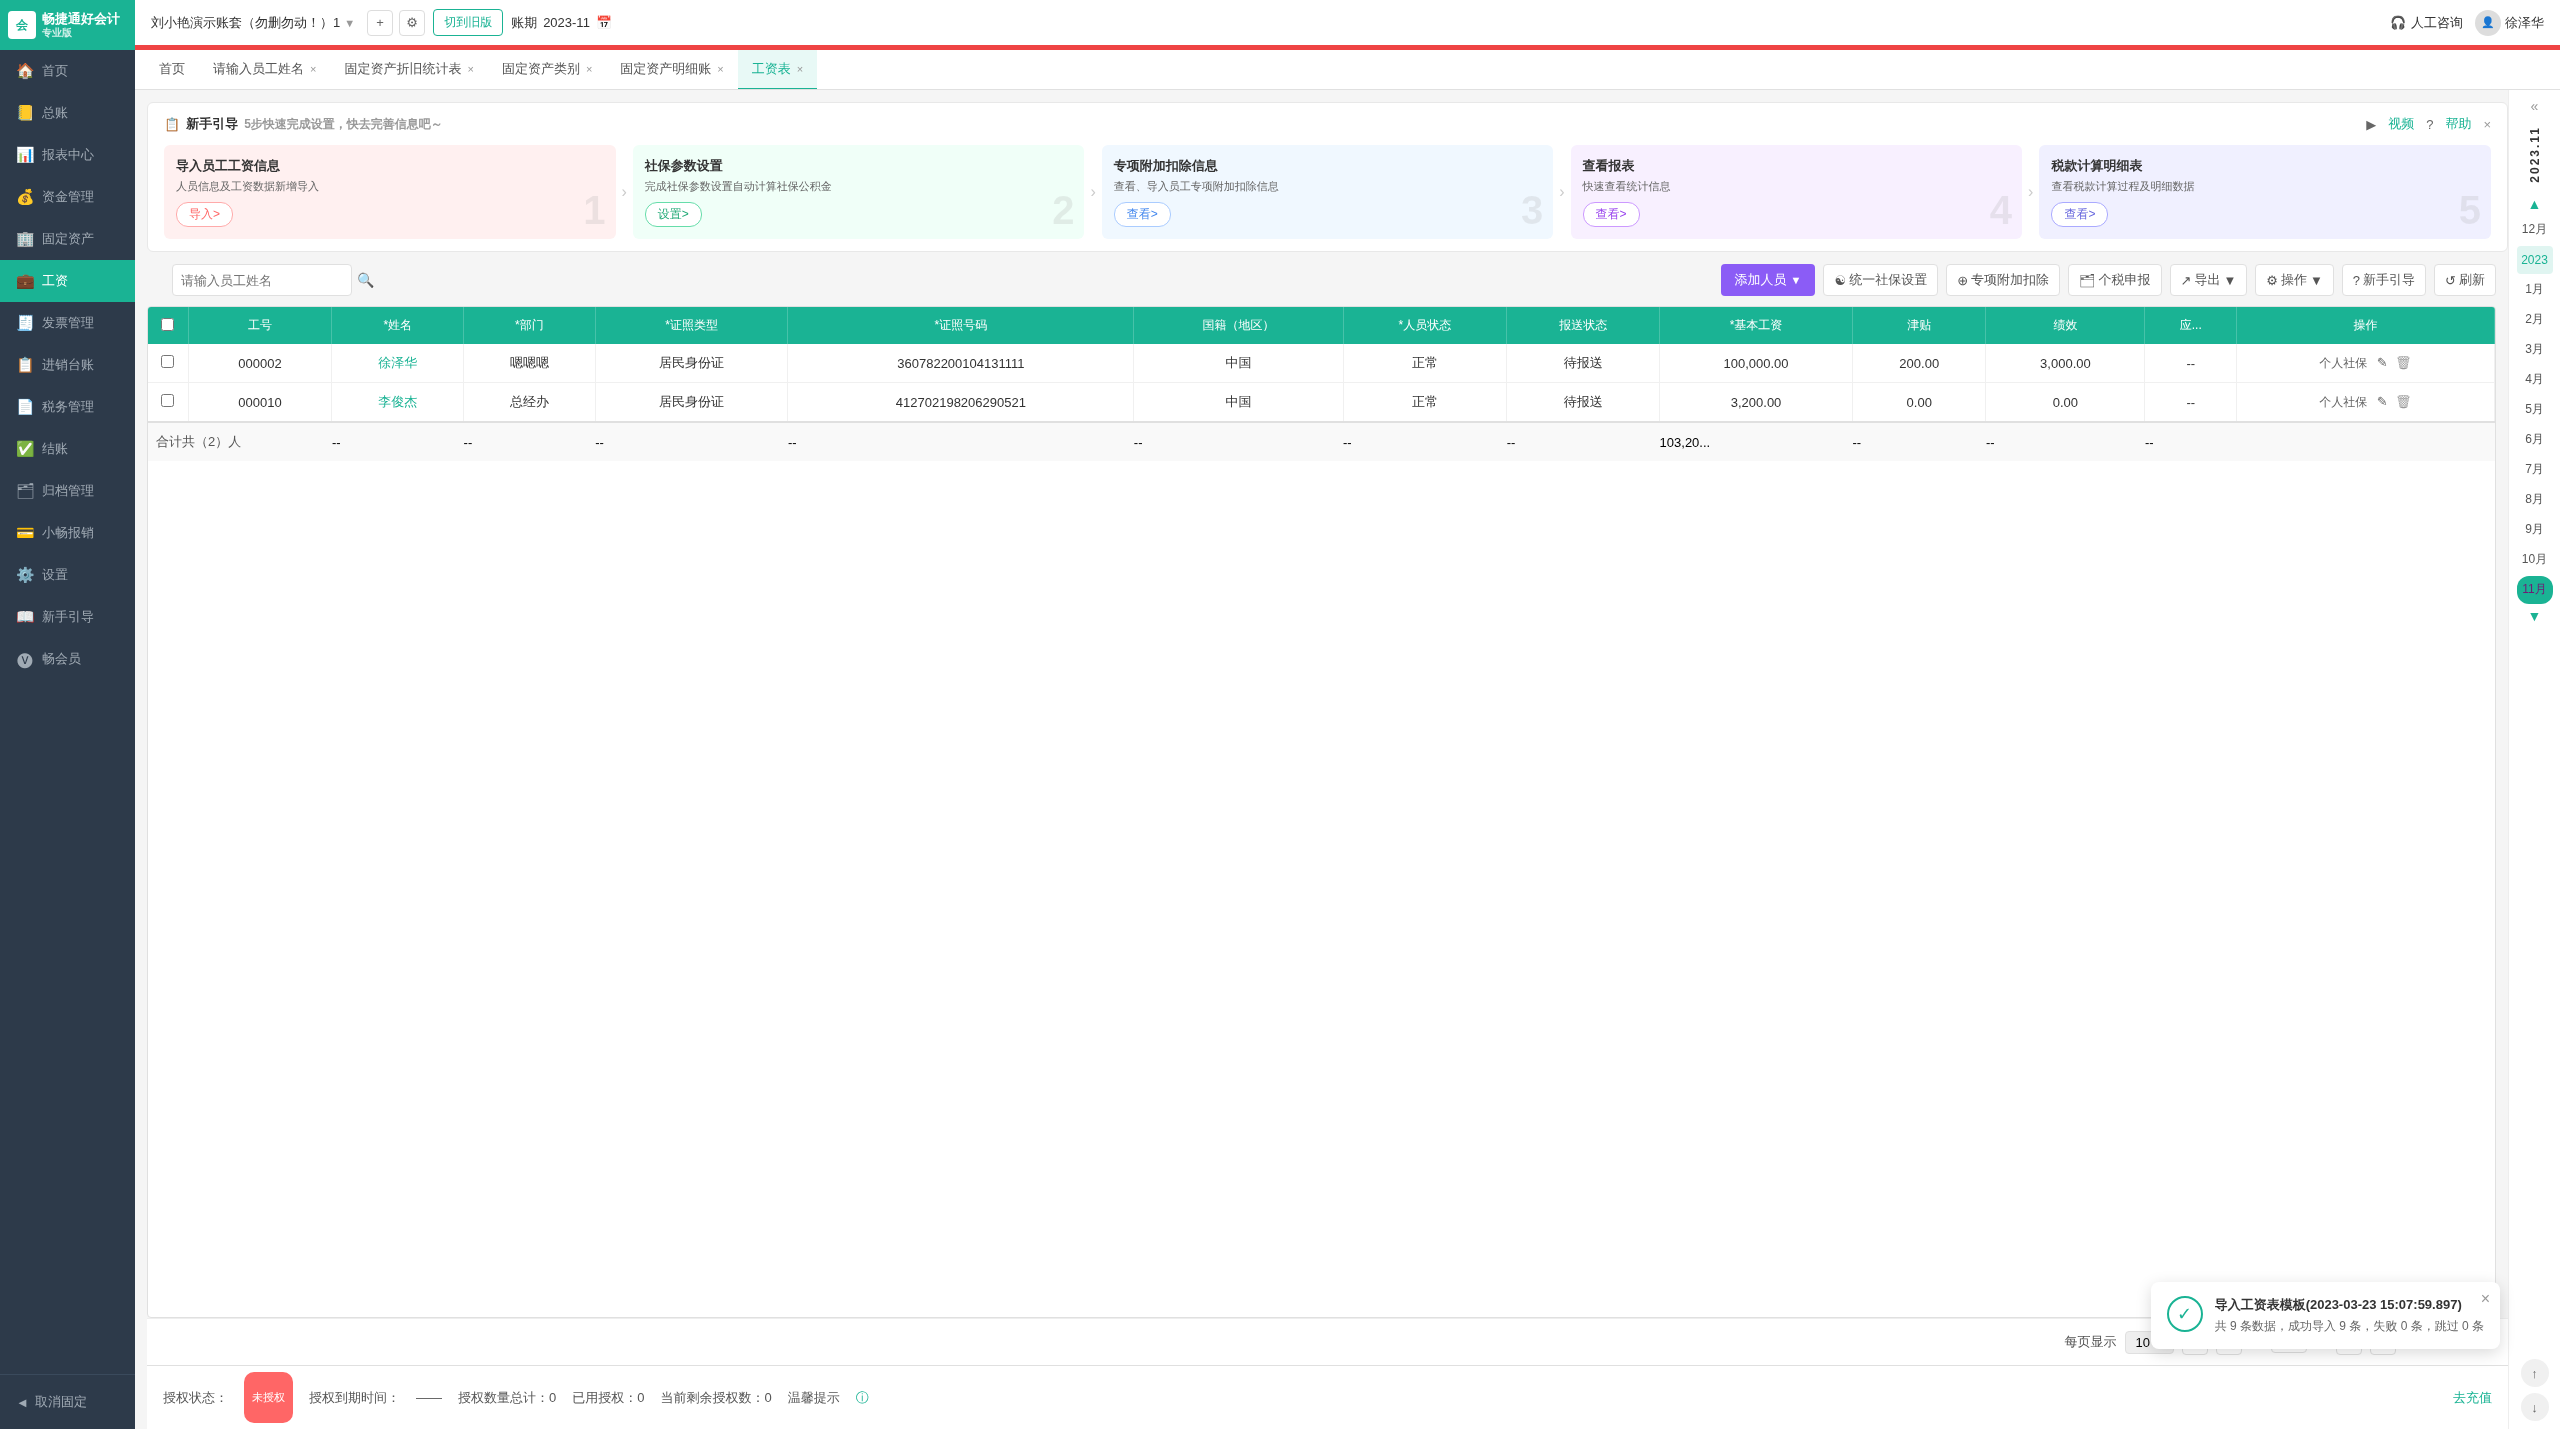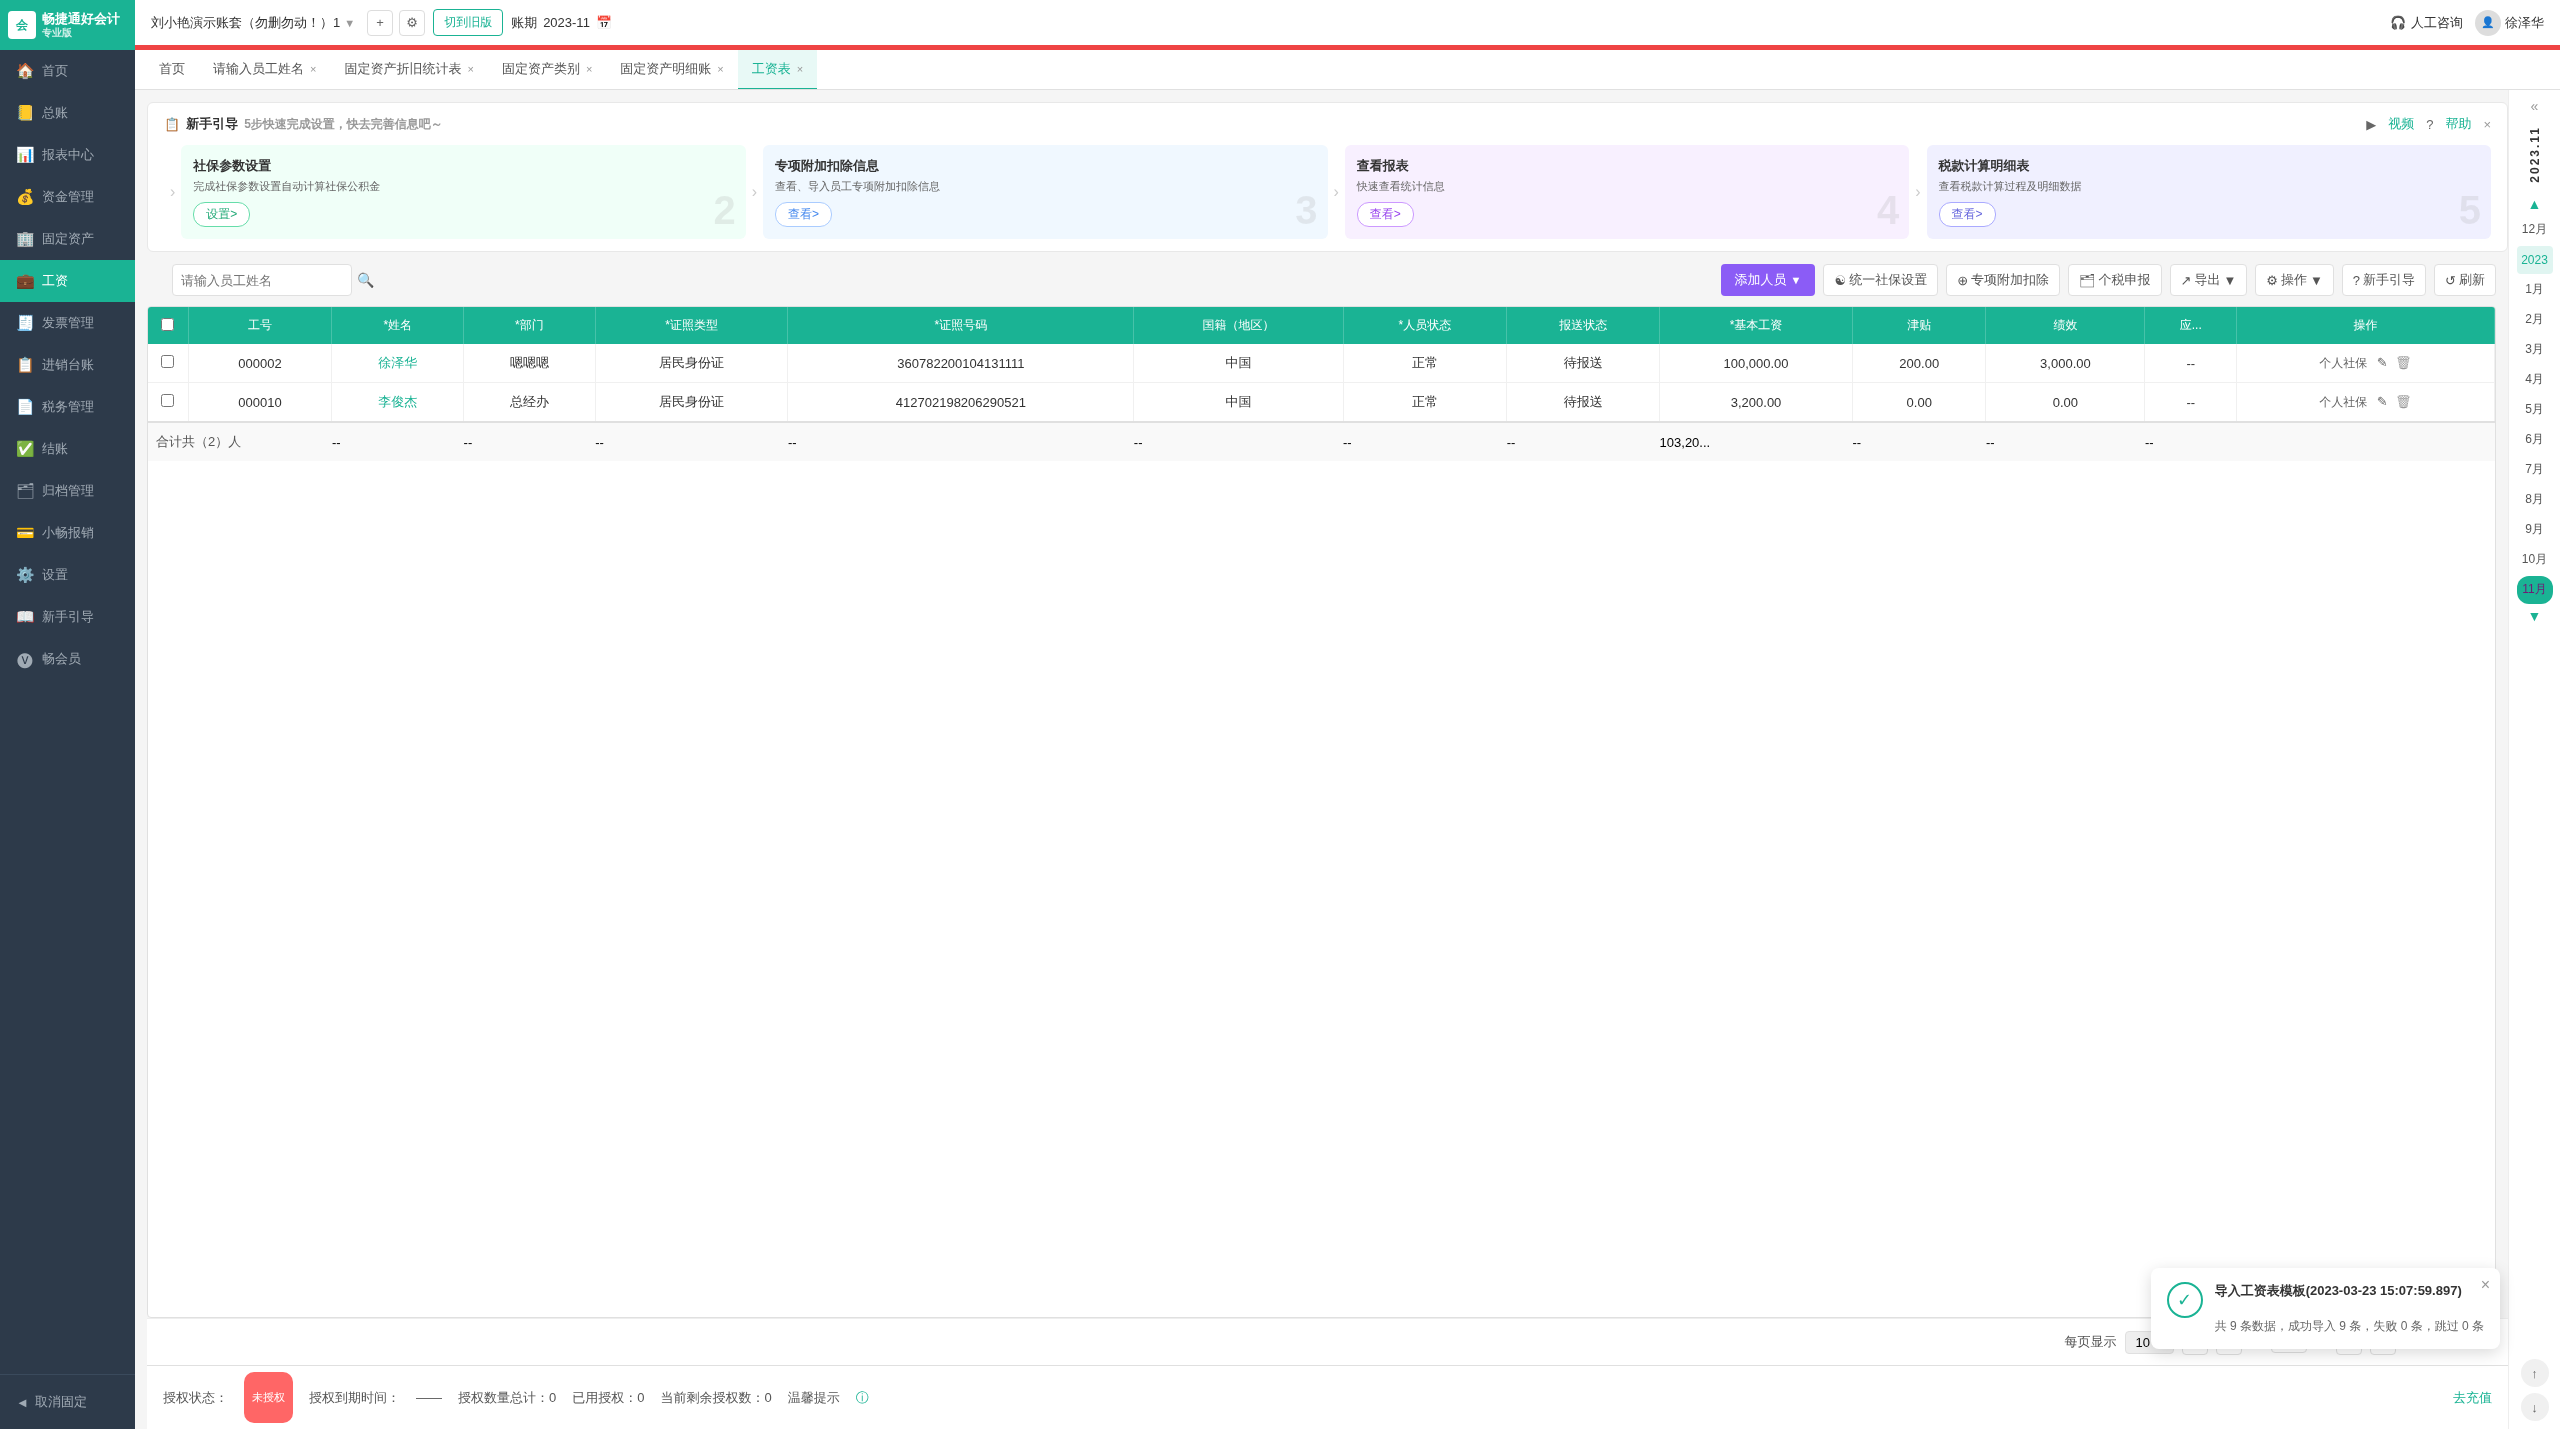--- a/index.html
+++ b/index.html
@@ -383,21 +383,21 @@
     }
     .toast-icon {
       width: 36px; height: 36px;
       border-radius: 50%;
       border: 2px solid #1ab394;
       display: flex; align-items: center; justify-content: center;
       color: #1ab394;
       font-size: 18px;
       flex-shrink: 0;
     }
-    .toast-content .toast-title { font-size: 13px; font-weight: bold; color: #333; margin-bottom: 18px; }
+    .toast-content .toast-title { font-size: 13px; font-weight: bold; color: #333; margin-bottom: 4px; }
     .toast-content .toast-desc { font-size: 12px; color: #666; }
     .toast-close {
       position: absolute;
       top: 8px; right: 10px;
       cursor: pointer;
       color: #999;
       font-size: 16px;
     }
 
     
@@ -625,20 +625,28 @@
           <div class="wizard-actions">
             <span>▶</span>
             <a>视频</a>
             <span>?</span>
             <a>帮助</a>
             <span style="cursor:pointer; color:#999;">×</span>
           </div>
         </div>
         <div class="wizard-steps">
 
+          <div class="wizard-step ws-pink">
+            <div>
+              <div class="step-title">导入员工工资信息</div>
+              <div class="step-desc">人员信息及工资数据新增导入</div>
+            </div>
+            <button class="step-btn ws-pink">导入&gt;</button>
+            <span class="step-num">1</span>
+          </div>
           <div class="step-arrow">›</div>
 
           <div class="wizard-step ws-green">
             <div>
               <div class="step-title">社保参数设置</div>
               <div class="step-desc">完成社保参数设置自动计算社保公积金</div>
             </div>
             <button class="step-btn ws-green">设置&gt;</button>
             <span class="step-num">2</span>
           </div>

